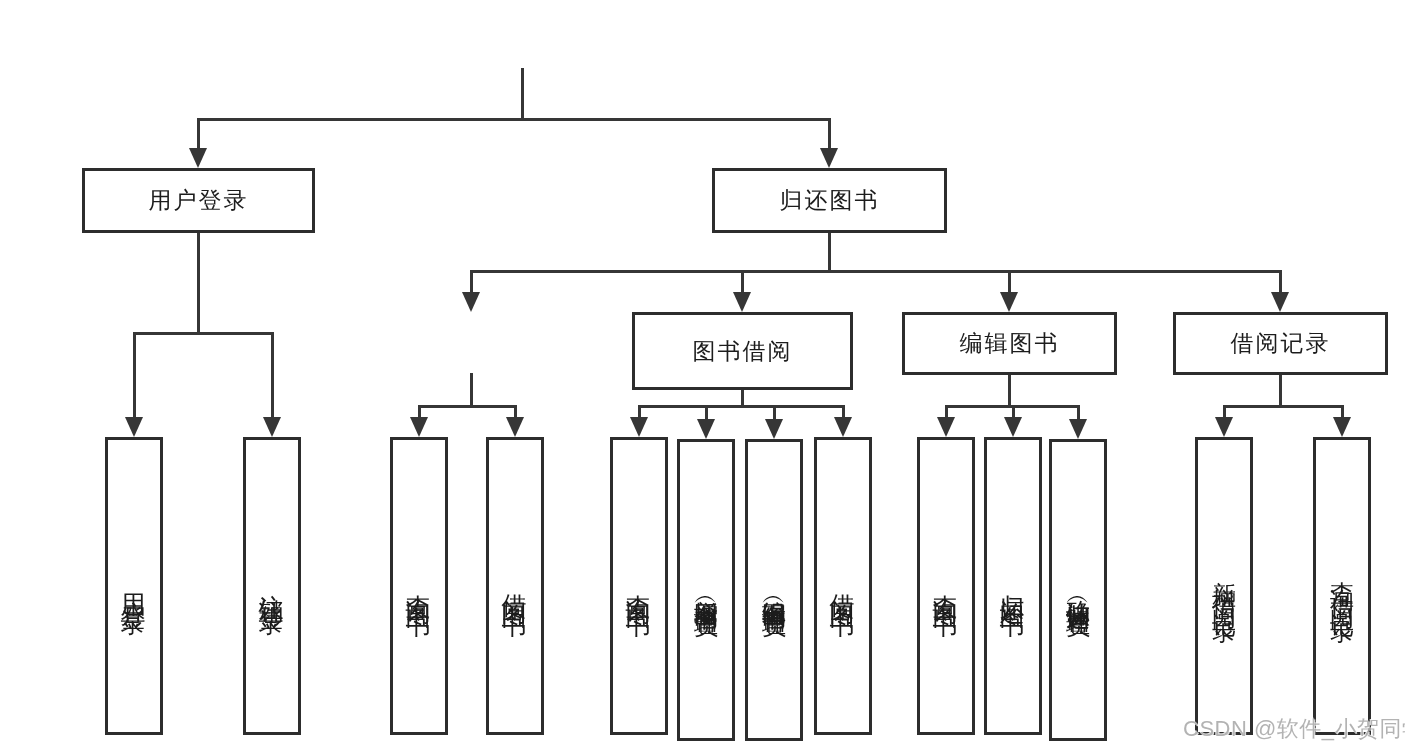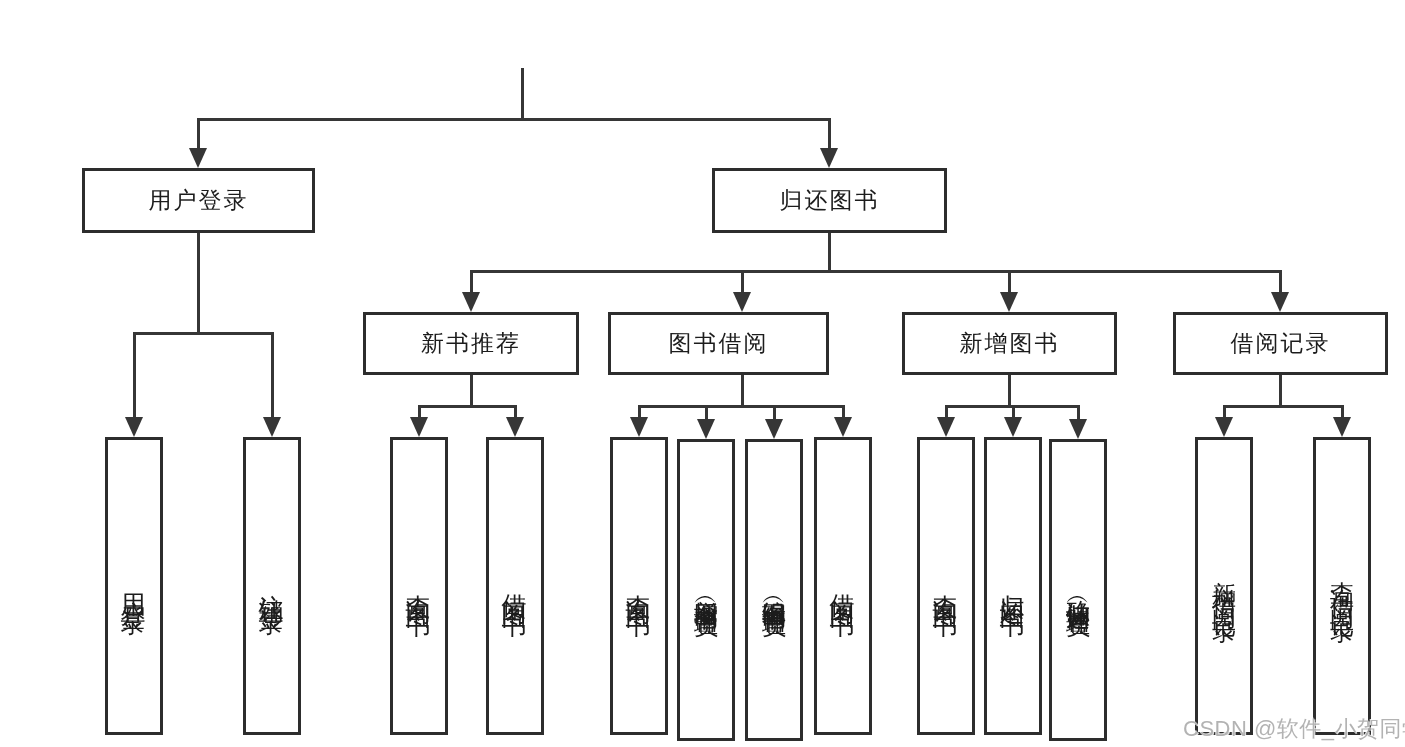--- a/index.html
+++ b/index.html
@@ -72,28 +72,25 @@
     <div class="vl" style="left:470px;top:270px;height:25px"></div>
     <div class="vl" style="left:741px;top:270px;height:25px"></div>
     <div class="vl" style="left:1008px;top:270px;height:25px"></div>
     <div class="vl" style="left:1279px;top:270px;height:25px"></div>
     <div class="arr" style="left:462px;top:292px"></div>
     <div class="arr" style="left:733px;top:292px"></div>
     <div class="arr" style="left:1000px;top:292px"></div>
     <div class="arr" style="left:1271px;top:292px"></div>
   </div>
 
-  <div class="node" style="left:363px;top:312px;width:216px;height:63px">
-    <span>新书推荐</span>
-  </div>
-  <div class="node" style="left:608px;top:312px;width:221px;height:63px">
+  <div class="node" style="left:632px;top:312px;width:221px;height:78px">
     <span>图书借阅</span>
   </div>
   <div class="node" style="left:902px;top:312px;width:215px;height:63px">
-    <span>新增图书</span>
+    <span>编辑图书</span>
   </div>
   <div class="node" style="left:1173px;top:312px;width:215px;height:63px">
     <span>借阅记录</span>
   </div>
 
   <div>
     <div class="vl" style="left:470px;top:373px;height:35px"></div>
     <div class="hl" style="left:418px;top:405px;width:99px"></div>
     <div class="vl" style="left:418px;top:405px;height:15px"></div>
     <div class="vl" style="left:514px;top:405px;height:15px"></div>

